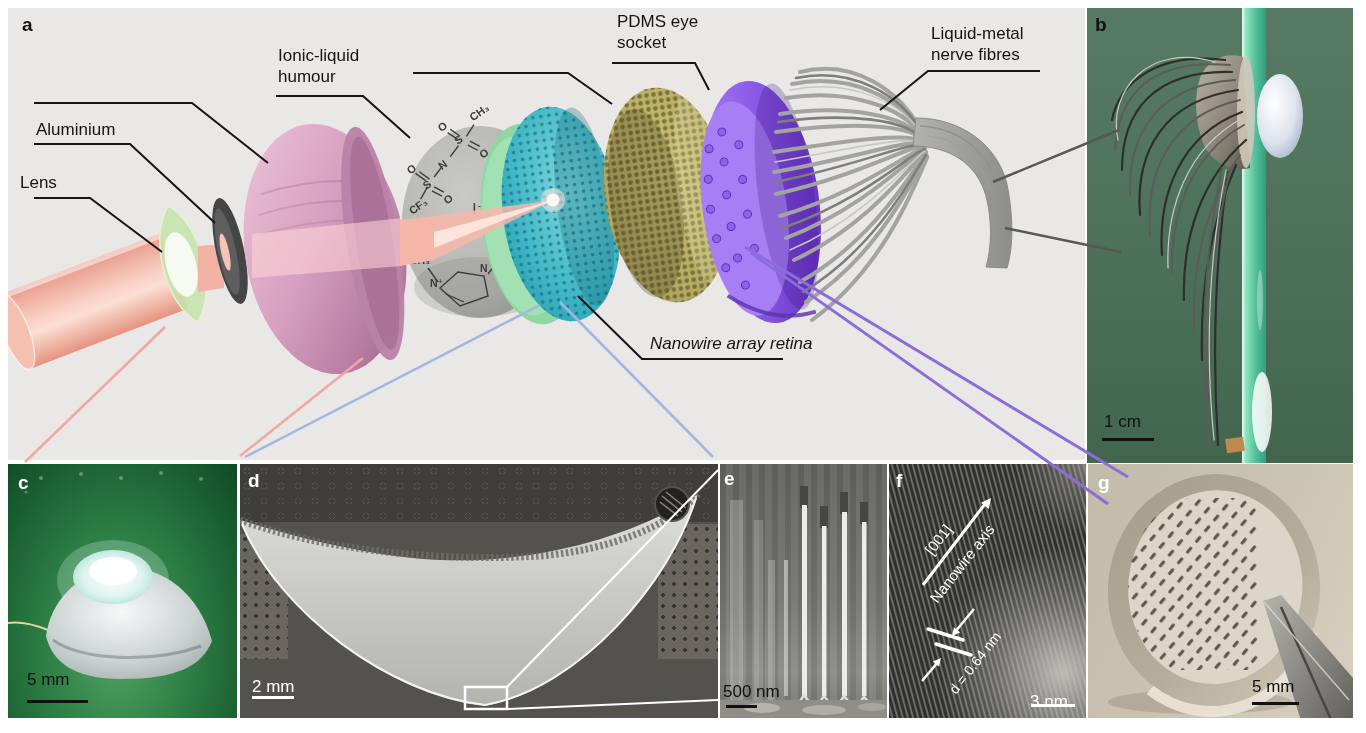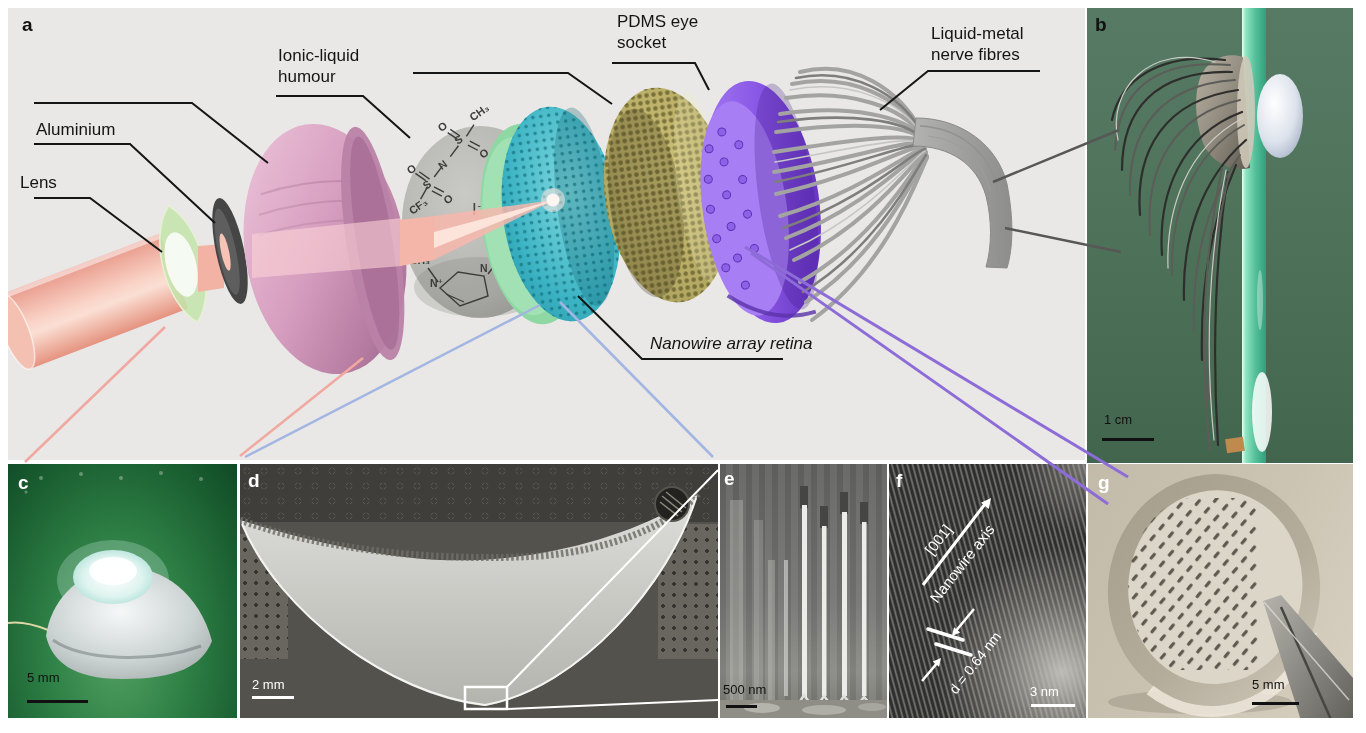--- a/index.html
+++ b/index.html
@@ -17,21 +17,21 @@
   #panel-f{left:889px;top:464px;width:197px;height:254px;
            background:repeating-linear-gradient(75deg,#2e2e2d 0px,#2e2e2d 1.7px,#6e6e6b 3.1px,#6e6e6b 3.6px,#2e2e2d 5px);}
   #panel-f .amorph{position:absolute;inset:0;
            background:radial-gradient(circle at 88% 82%,rgba(196,194,187,0.95) 0%,rgba(196,194,187,0.35) 26%,rgba(196,194,187,0) 46%),
                       radial-gradient(circle at 100% 0%,rgba(170,168,162,0.55) 0%,rgba(170,168,162,0) 22%);}
   #panel-g{left:1088px;top:464px;width:265px;height:254px;
            background:linear-gradient(115deg,#c3bbaa 0%,#ccc4b3 55%,#d7d0c0 100%);}
   .plabel{position:absolute;font-weight:bold;font-size:19px;color:#111;}
   .plabel.light{color:#fff;}
   .ann{position:absolute;font-size:17px;line-height:21px;color:#141414;white-space:pre-line;}
-  .scaletxt{position:absolute;font-size:13px;color:#111;}
+  .scaletxt{position:absolute;font-size:17px;color:#111;}
   .scaletxt.light{color:#fff;}
   .sbar{position:absolute;height:3px;background:#111;}
   .sbar.light{background:#fff;}
   .rot{transform-origin:0 50%;transform:rotate(-52deg);}
   .fann{position:absolute;color:#fff;font-size:15px;}
   svg{position:absolute;left:0;top:0;}
   .tex-dots{position:absolute;background-color:#6e6c64;
       background-image:radial-gradient(circle 3px at 5px 5px,#2e2d2a 55%,rgba(0,0,0,0) 60%);
       background-size:11px 11px;opacity:.8;}
   .tex-bubbles{position:absolute;background-color:#3f3e3a;
@@ -434,21 +434,21 @@
       </g>
       <line x1="974" y1="609" x2="955" y2="632" stroke="#ffffff" stroke-width="2.5"></line>
       <polygon points="952,636 960.2,632.4 954,627.2" fill="#ffffff"></polygon>
       <line x1="922" y1="681" x2="938" y2="662" stroke="#ffffff" stroke-width="2.5"></line>
       <polygon points="941,658 939,666.8 932.8,661.6" fill="#ffffff"></polygon>
     </svg>
     <div class="fann rot" style="left:39px;top:80px;">[001]</div>
     <div class="fann rot" style="left:44px;top:128px;">Nanowire axis</div>
     <div class="fann rot" style="left:63px;top:220px;font-size:14px;">d = 0.64 nm</div>
     <div class="plabel light" style="left:7px;top:6px;">f</div>
-    <div class="scaletxt light" style="left:141px;top:220px;">3 nm</div>
+    <div class="scaletxt light" style="left:141px;top:228px;">3 nm</div>
     <div class="sbar light" style="left:142px;top:240px;width:44px;"></div>
   </div>
 
   <div class="panel" id="panel-g">
     <svg width="265" height="254" viewBox="1088 464 265 254">
       <defs>
         <linearGradient id="gRing" x1="0" y1="0" x2="1" y2="1">
           <stop offset="0" stop-color="#a59d8b"></stop>
             <stop offset="0.6" stop-color="#b5ad9c"></stop>
           <stop offset="1" stop-color="#cfc8b8"></stop>

